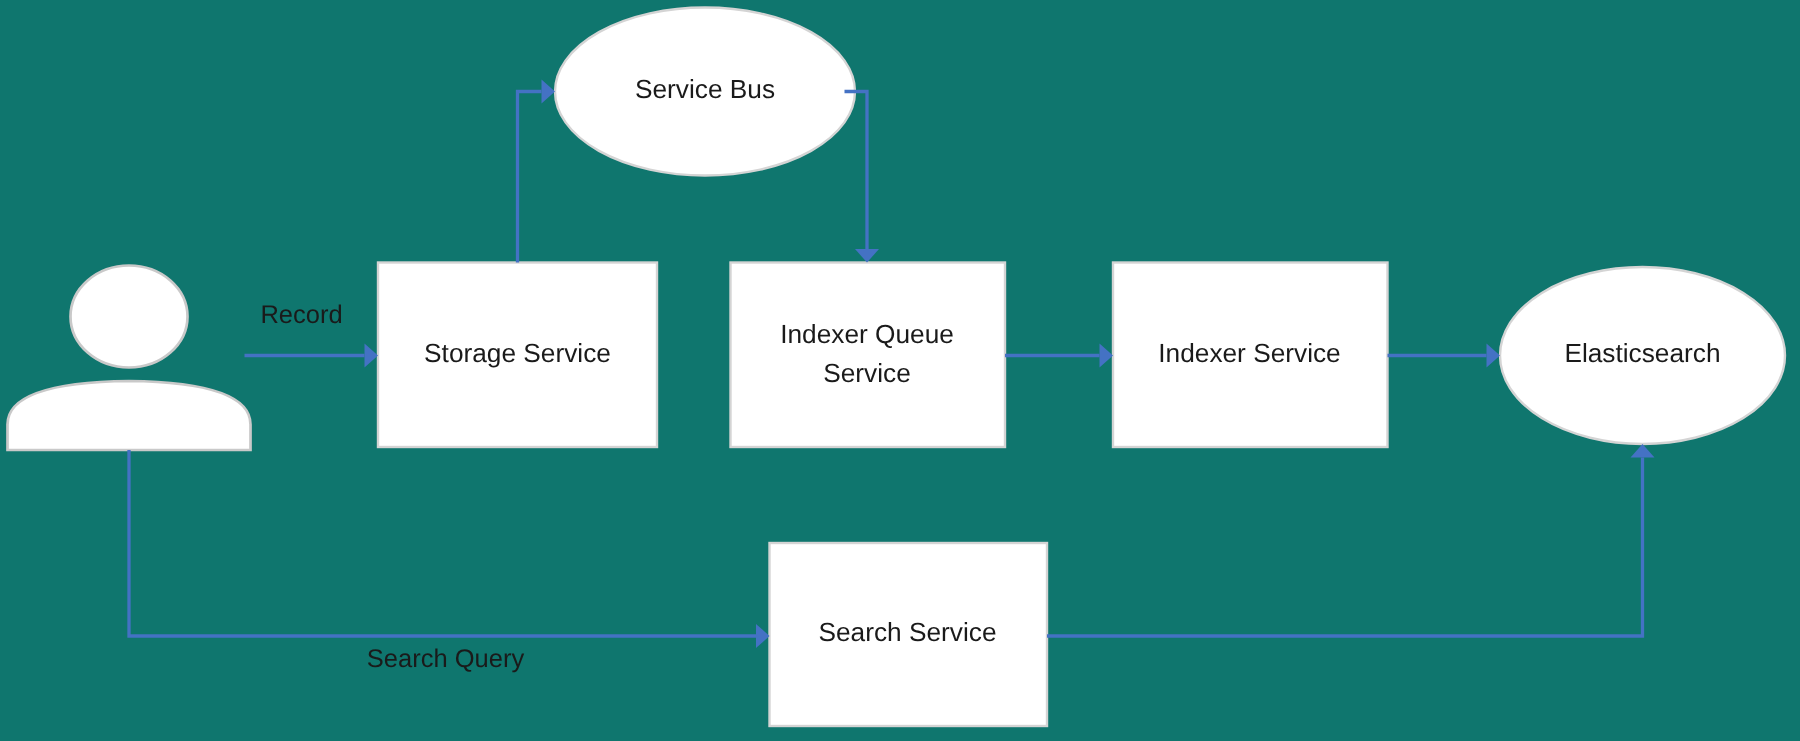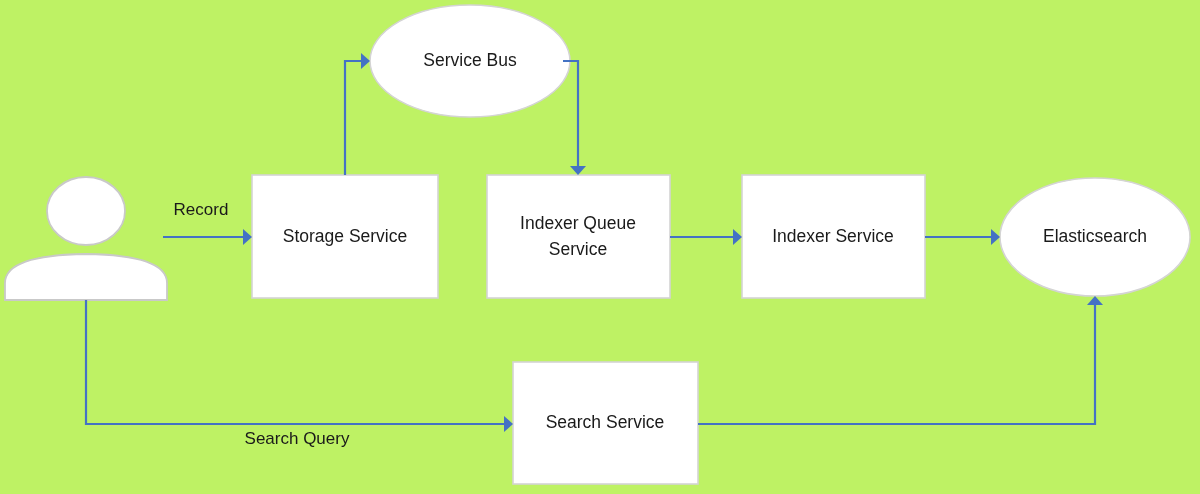--- a/index.html
+++ b/index.html
@@ -8,21 +8,21 @@
     padding: 0;
     background: #ffffff;
   }
   body {
     font-family: "Liberation Sans", sans-serif;
   }
   #diagram-canvas {
     position: relative;
     width: 1200px;
     height: 494px;
-    background: #bef264;
+    background: #0f766e;
     overflow: hidden;
   }
   #diagram-canvas svg {
     display: block;
   }
   .node-shape {
     fill: #ffffff;
     stroke: #d4d4d4;
     stroke-width: 1.6;
   }

